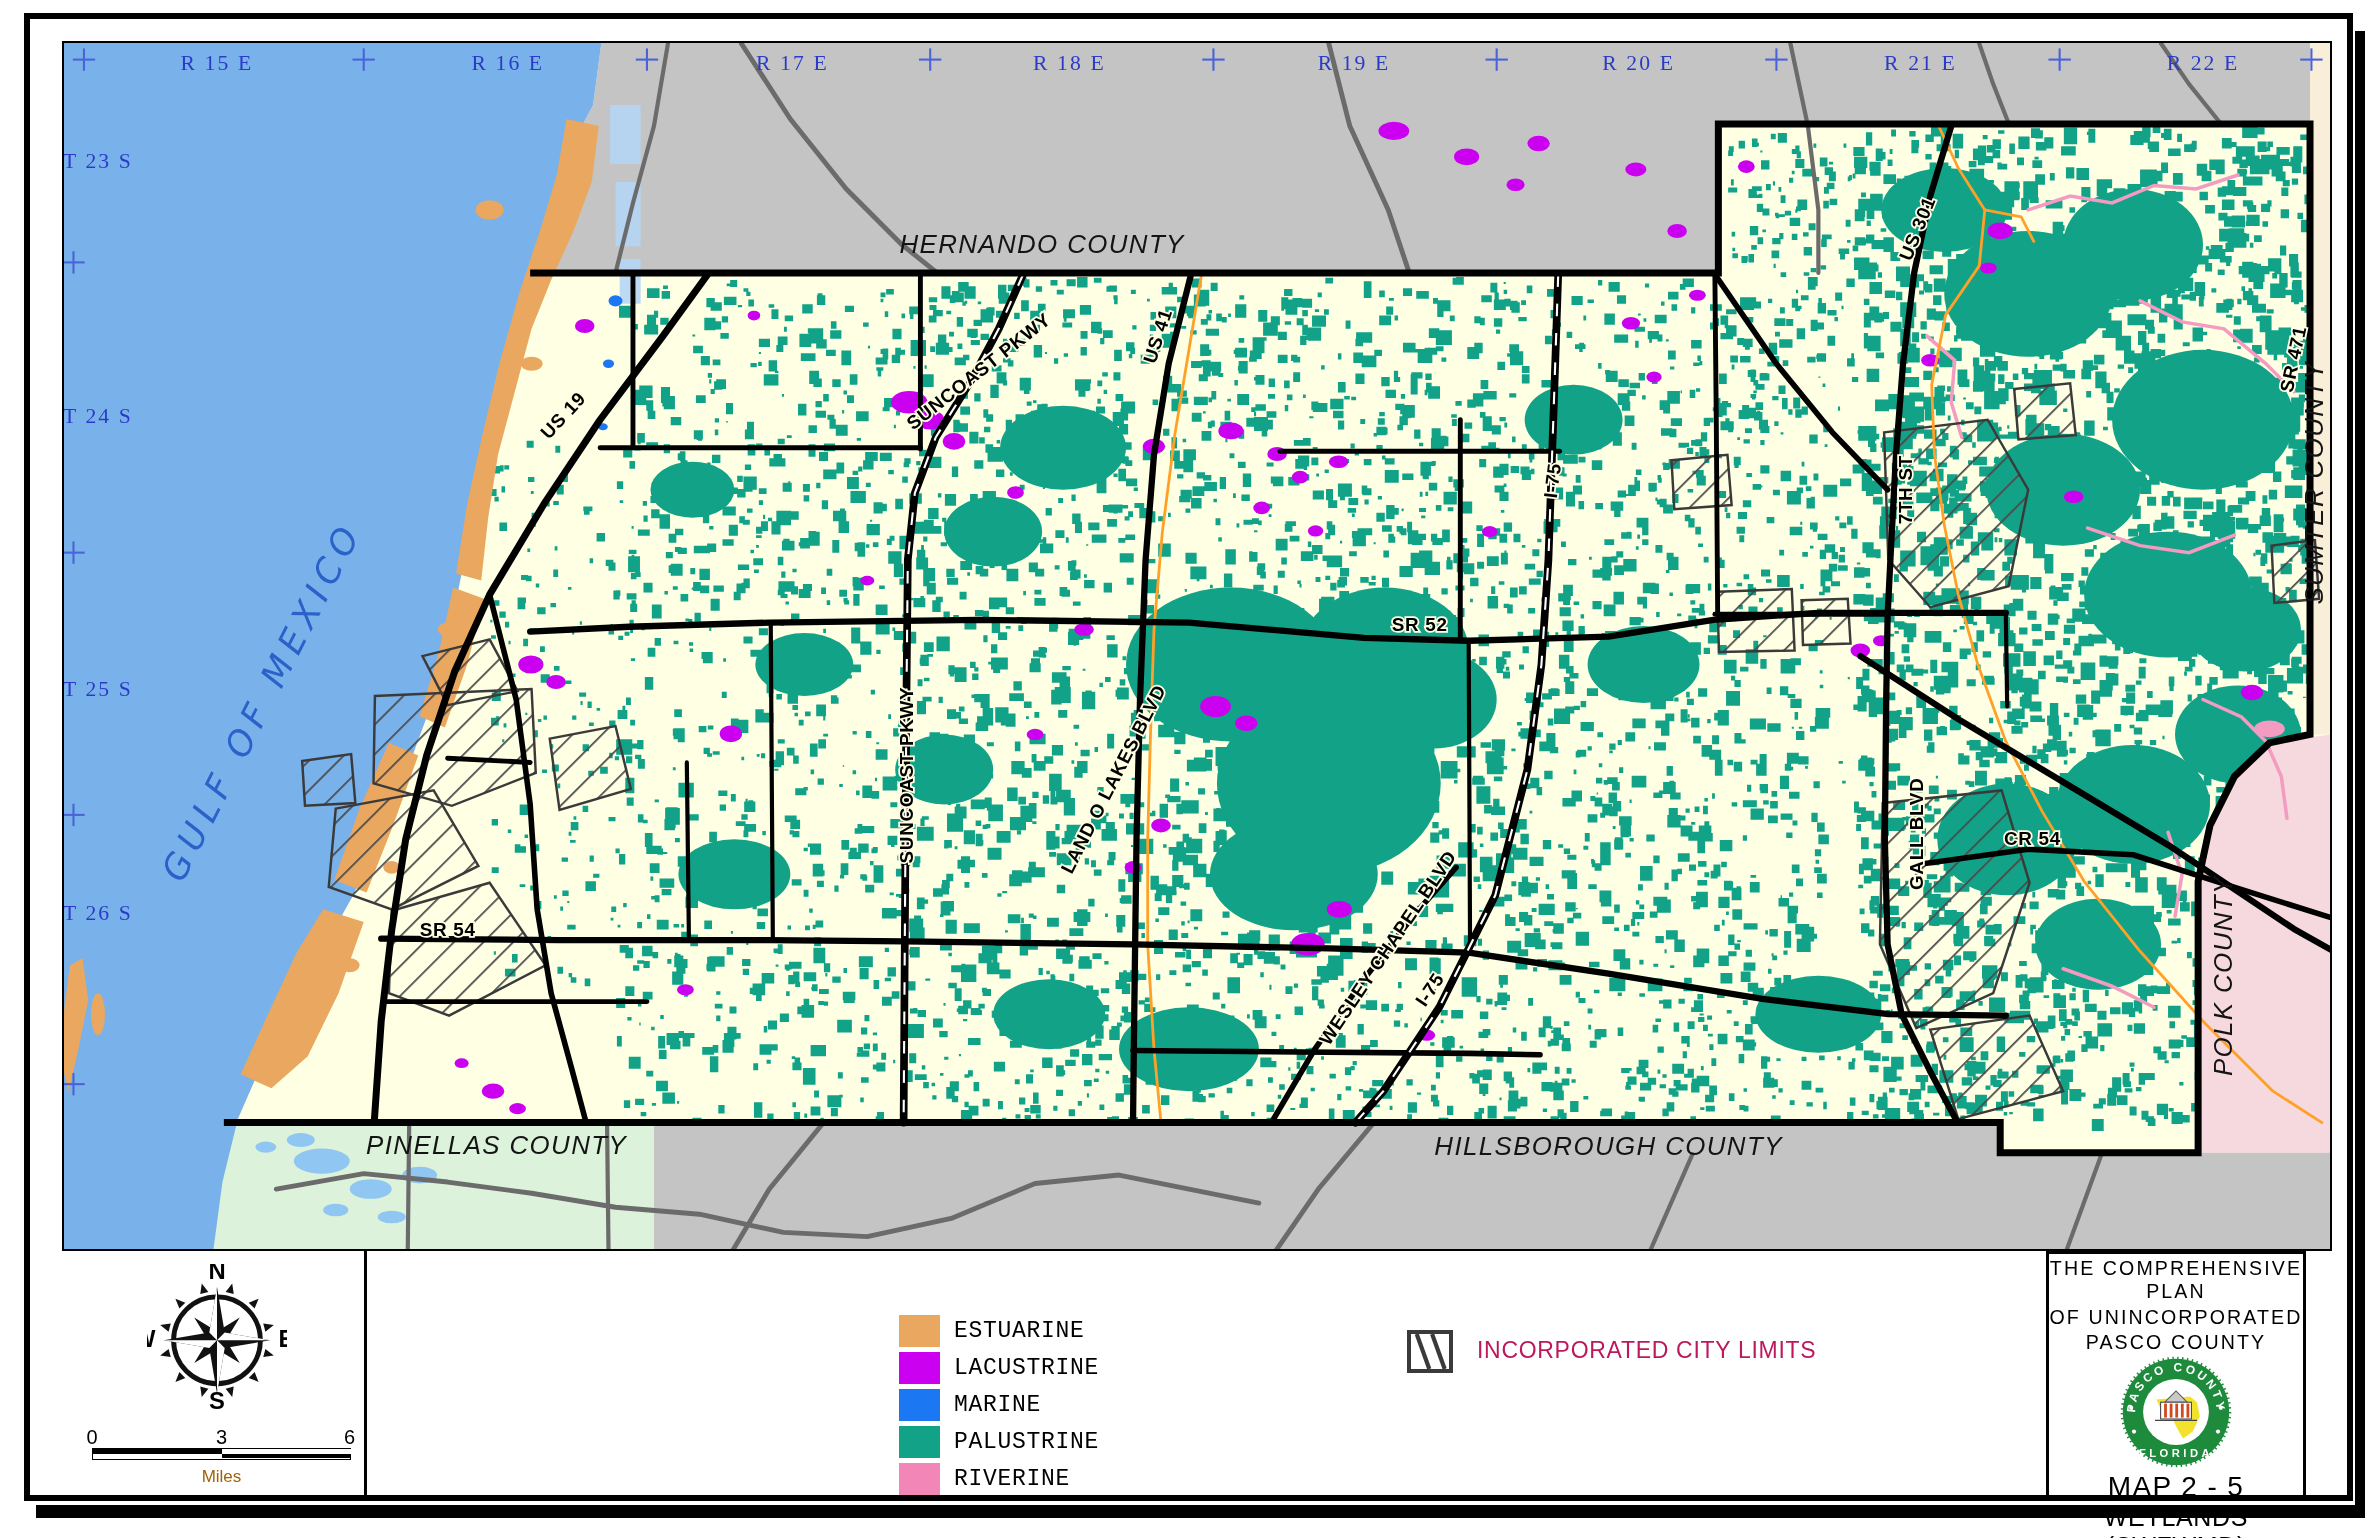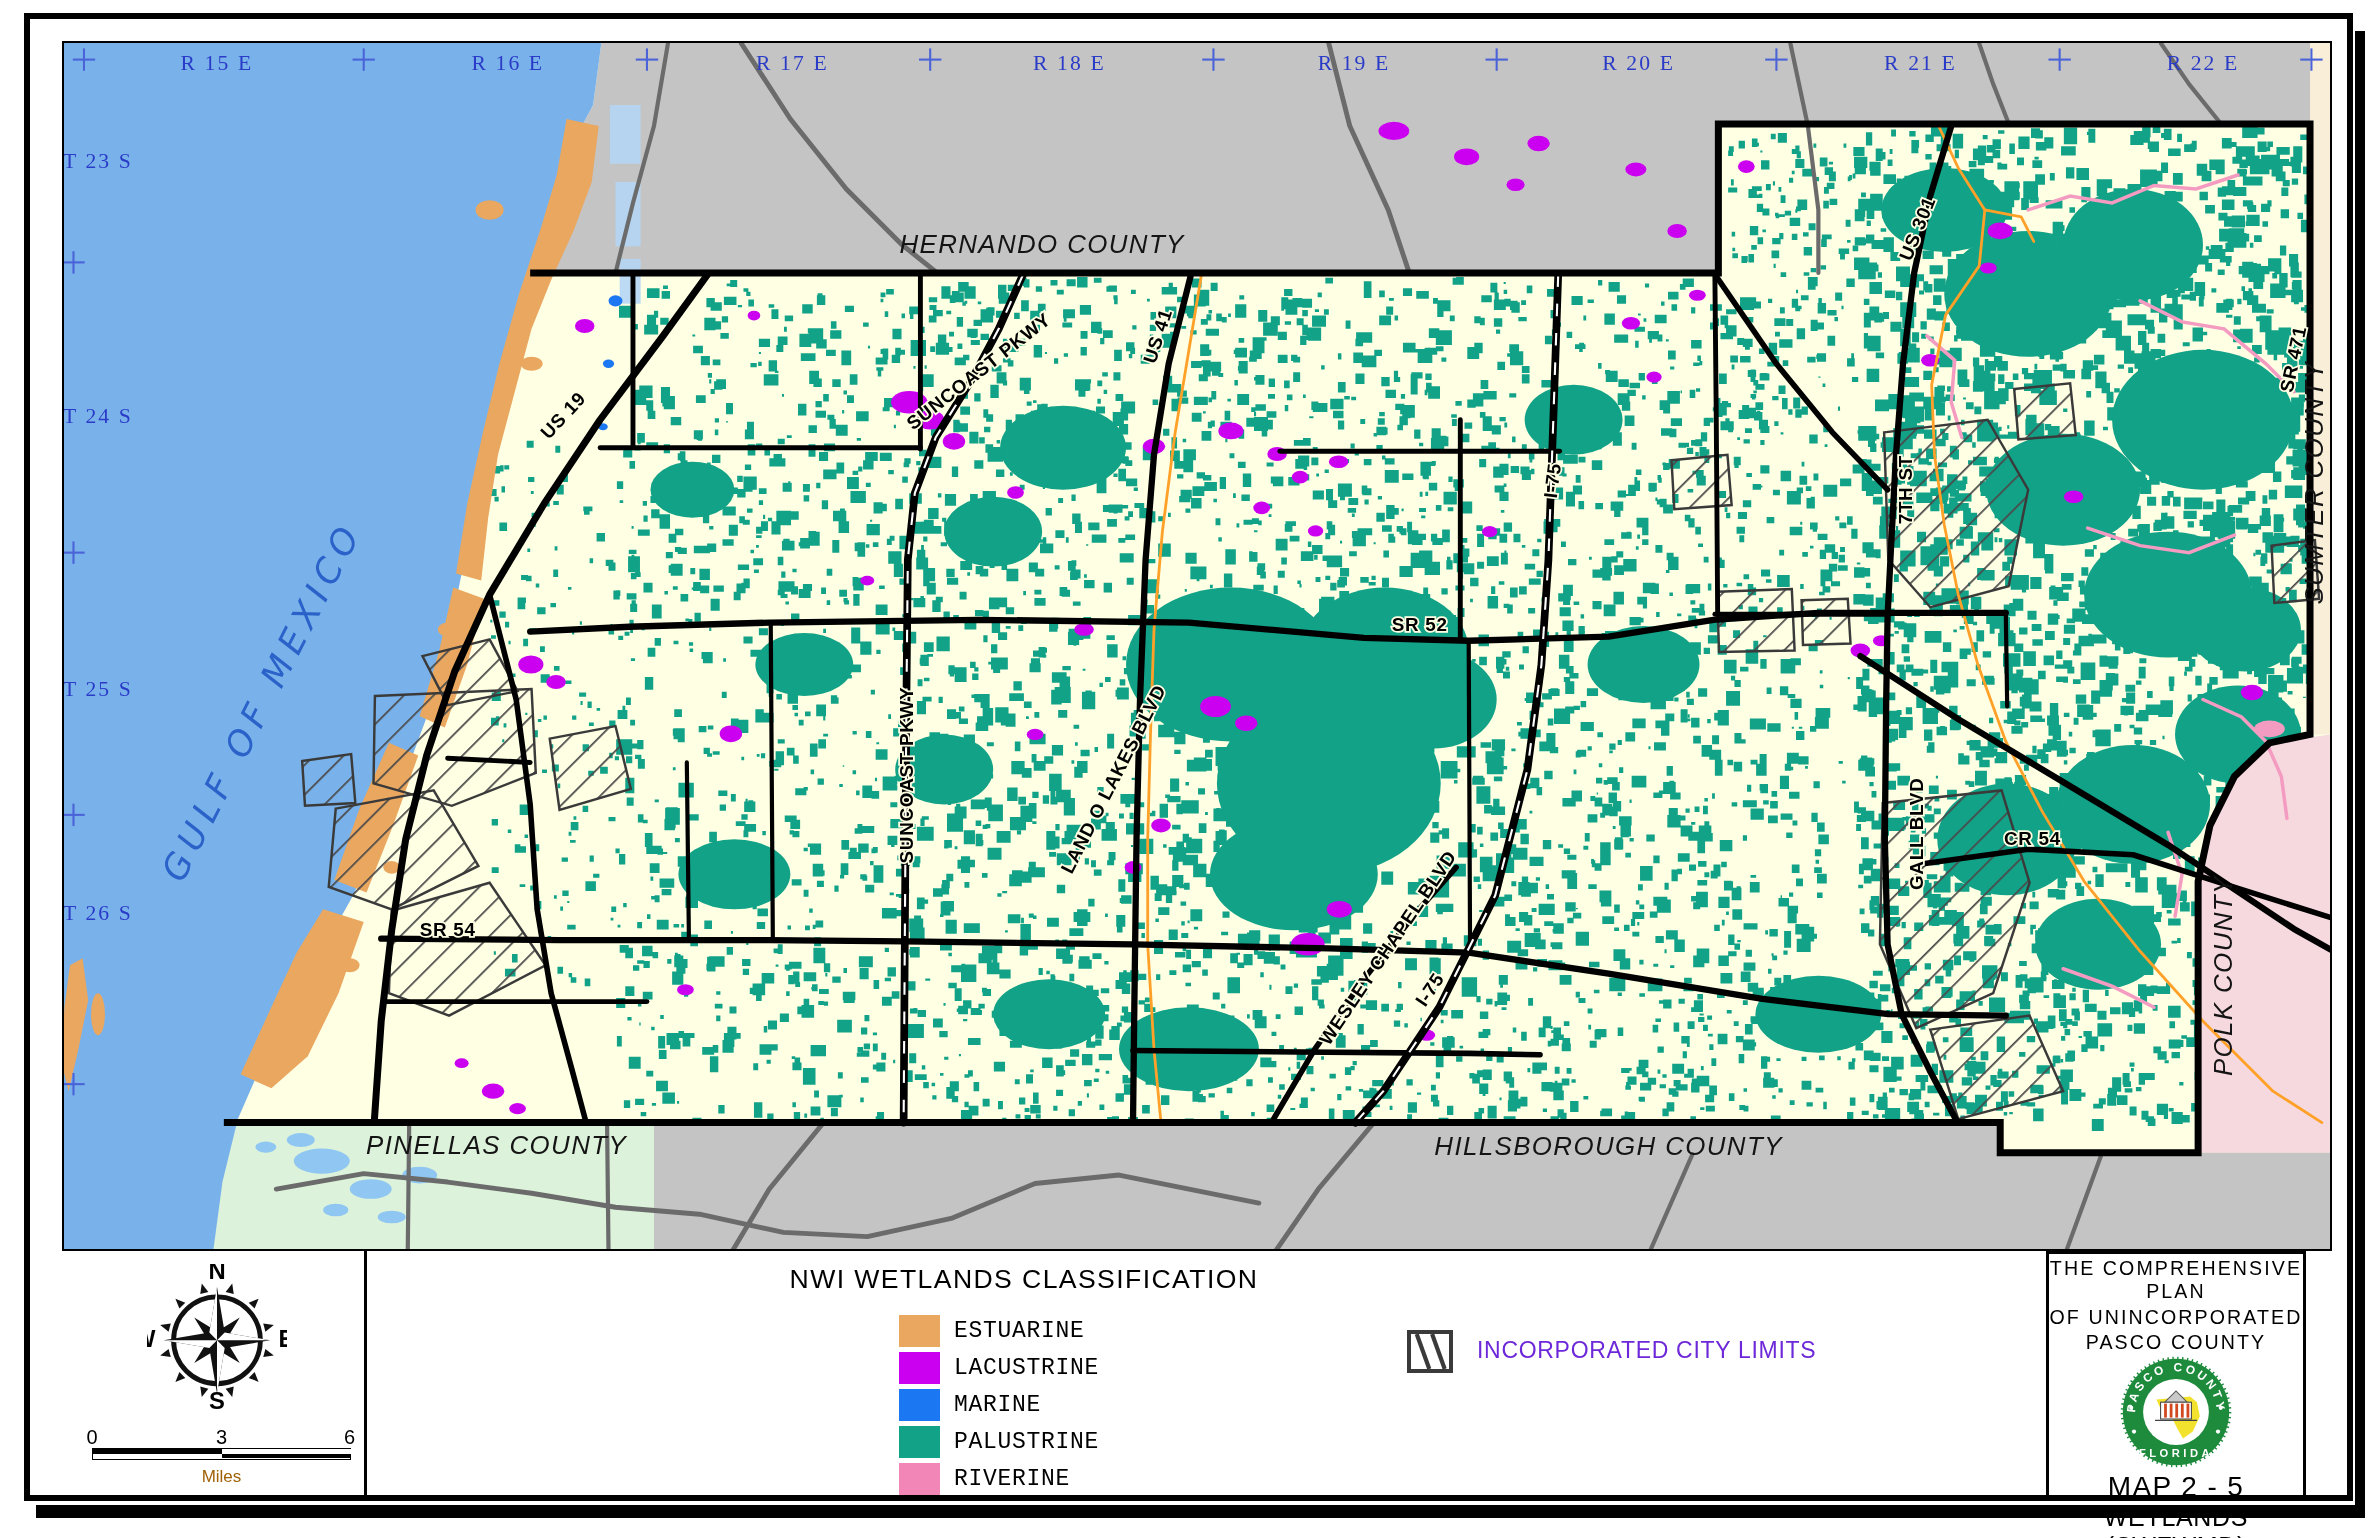--- a/index.html
+++ b/index.html
@@ -21,21 +21,21 @@
   .lbl-road{font-size:27px;font-weight:bold;fill:#000;paint-order:stroke;stroke:#FFFFE3;stroke-width:5px;letter-spacing:1px;}
   
   .panel-vline{position:absolute;top:1251px;width:2.8px;height:249px;background:#000;}
   .legend-title{position:absolute;left:727px;top:1264px;width:594px;text-align:center;
       font-size:26.6px;letter-spacing:1.4px;color:#000;}
   .legend-row{position:absolute;display:flex;align-items:center;font-family:Liberation Mono, monospace;}
   .legend-swatch{width:41px;height:32px;margin-right:14px;}
   .legend-label{font-size:23px;letter-spacing:0.7px;color:#000;}
   .citylimits-box{position:absolute;left:1407px;top:1330px;width:46px;height:43px;
       border:4.2px solid #3a3a3a;box-sizing:border-box;}
-  .citylimits-label{position:absolute;left:1477px;top:1337px;font-size:23px;letter-spacing:0.7px;color:#6d28d9;}
+  .citylimits-label{position:absolute;left:1477px;top:1337px;font-size:23px;letter-spacing:0.7px;color:#be185d;}
   #titleblock{position:absolute;left:2046px;top:1251px;width:260px;height:250px;
       border:3.5px solid #000;box-sizing:border-box;text-align:center;}
   .tb-line{font-size:19.6px;letter-spacing:2.1px;color:#000;margin-top:2.8px;}
   .tb-map{font-size:28px;letter-spacing:1.4px;color:#000;margin-top:1.4px;}
   .tb-sub{font-size:25px;letter-spacing:0.7px;color:#000;}
   
   #scalebar{position:absolute;left:92px;top:1426px;width:259px;}
   .sb-ticks{position:relative;height:22.4px;font-size:20px;color:#000;}
   .sb-bar{position:relative;width:259px;height:11.2px;border:1.4px solid #000;box-sizing:border-box;}
   .sb-seg{position:absolute;width:129px;height:4.2px;}
@@ -353,21 +353,20 @@
     </div>
     <div class="sb-bar">
       <div class="sb-seg" style="left:0;top:0;background:#000"></div>
       <div class="sb-seg" style="left:129px;top:0;background:#fff"></div>
       <div class="sb-seg" style="left:0;top:4.2px;background:#fff"></div>
       <div class="sb-seg" style="left:129px;top:4.2px;background:#000"></div>
     </div>
     <div class="sb-unit">Miles</div>
   </div>
 
-  <div class="legend-title">NWI WETLANDS CLASSIFICATION</div>
   <div id="legend-items">
       <div class="legend-row" style="left: 899px; top: 1315px;">
         <div class="legend-swatch" style="background: rgb(233, 167, 95);"></div>
         <span class="legend-label">ESTUARINE</span>
       </div>
       <div class="legend-row" style="left: 899px; top: 1352px;">
         <div class="legend-swatch" style="background: rgb(203, 0, 240);"></div>
         <span class="legend-label">LACUSTRINE</span>
       </div>
       <div class="legend-row" style="left: 899px; top: 1389px;">

